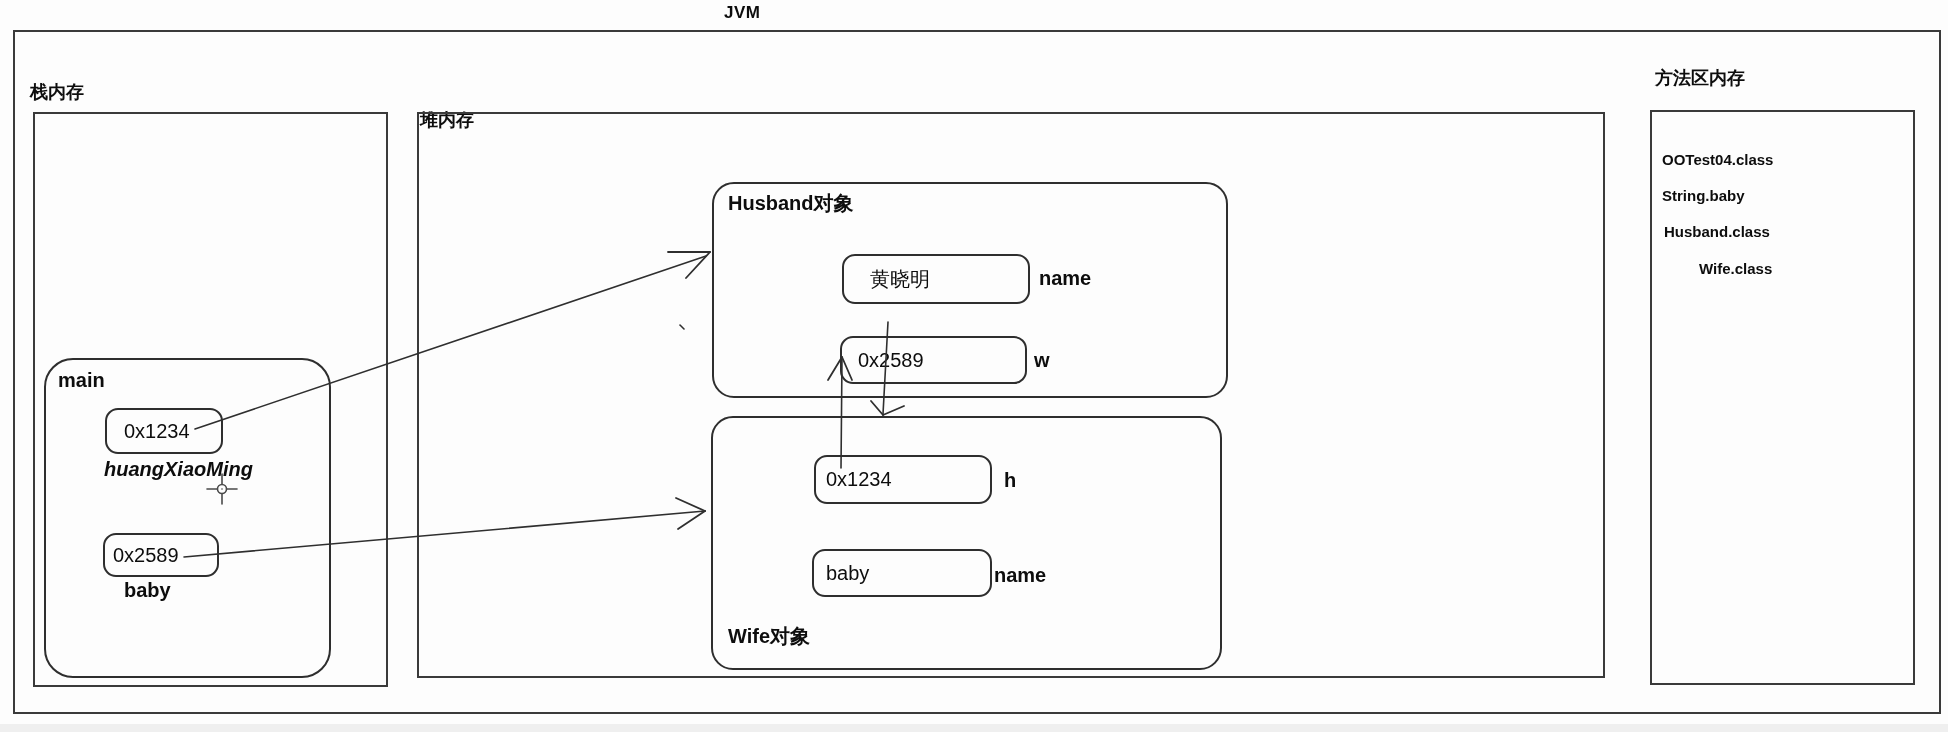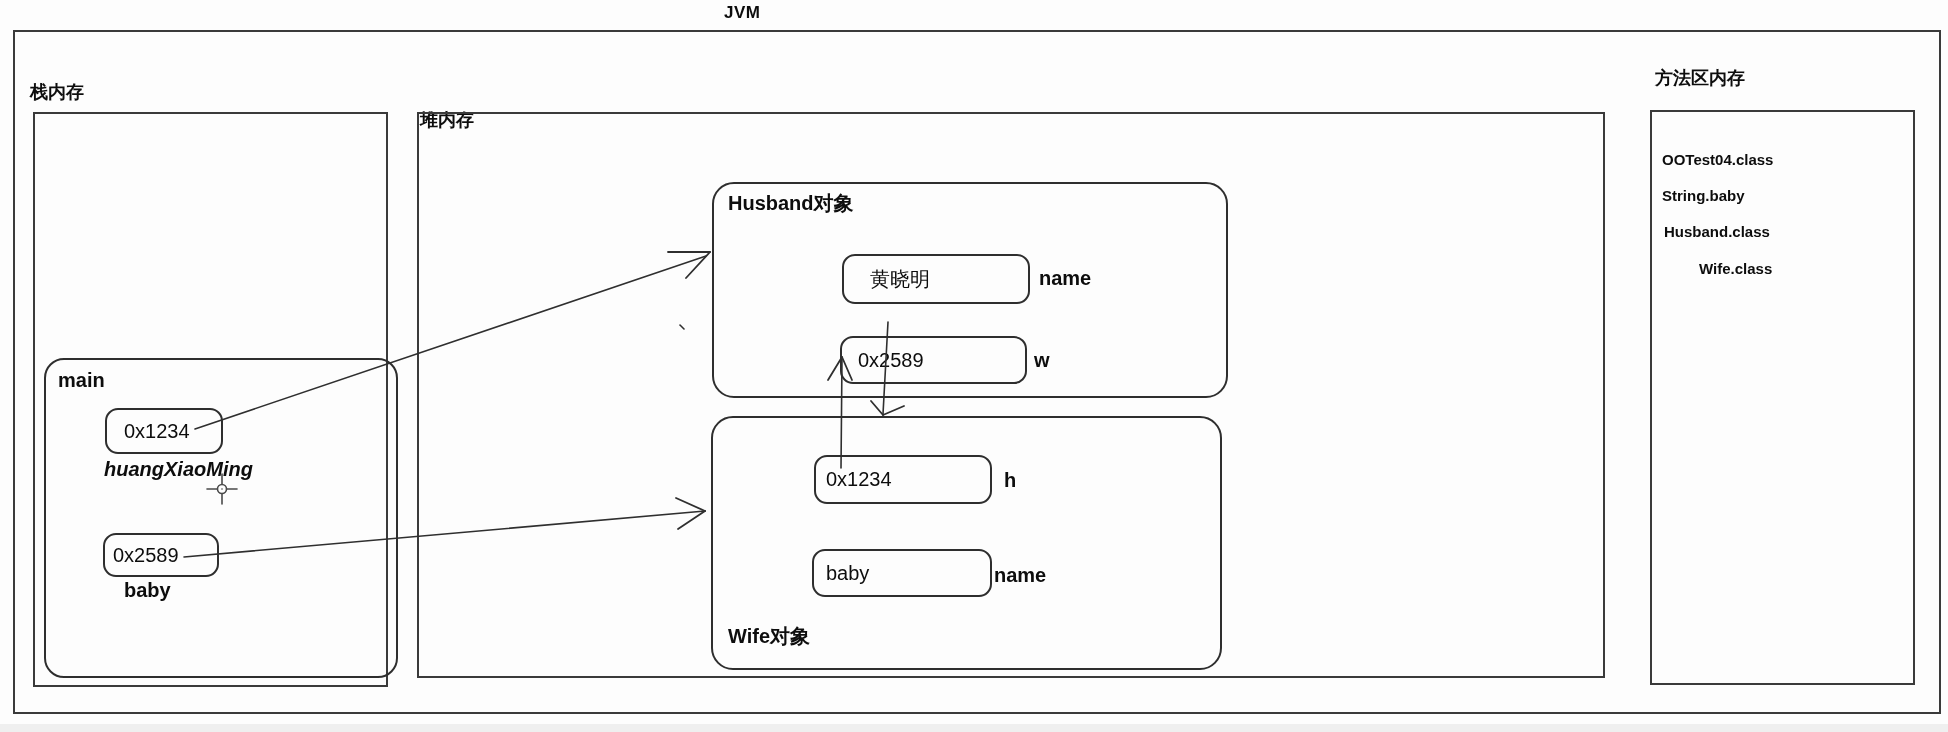--- a/index.html
+++ b/index.html
@@ -80,21 +80,21 @@
 
 <div id="canvas">
 
   <div class="diagram-title" style="left:724px; top:3px;">JVM</div>
 
   <div class="box" style="left:13px; top:30px; width:1928px; height:684px;"></div>
 
   <div class="section-label" style="left:30px; top:81px;">栈内存</div>
   <div class="box" style="left:33px; top:112px; width:355px; height:575px; border-width:2px;"></div>
 
-  <div class="rbox" style="left:44px; top:358px; width:354px; height:320px; border-radius:20px;">
+  <div class="rbox" style="left:44px; top:358px; width:287px; height:320px; border-radius:29px;">
     <div class="lbl" style="left:12px; top:8px;">main</div>
 
     <div class="field" style="left:59px; top:48px; width:118px; height:46px; padding-left:17px;">0x1234</div>
     <div class="lbl" style="left:58px; top:97px;font-style:italic;">huangXiaoMing</div>
 
     <div class="field" style="left:57px; top:173px; width:116px; height:44px; padding-left:8px;">0x2589</div>
     <div class="lbl" style="left:78px; top:218px;">baby</div>
   </div>
 
   <div class="section-label" style="left:420px; top:81px;margin-top:28px;">堆内存</div>

